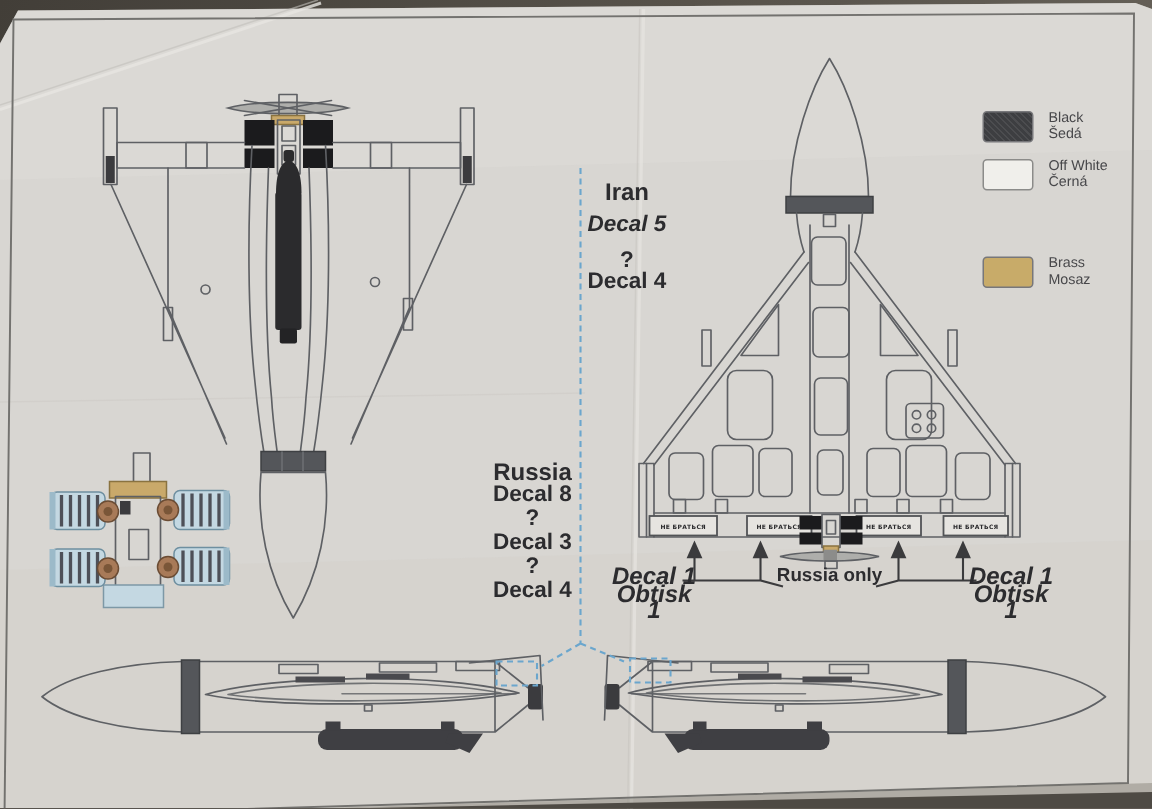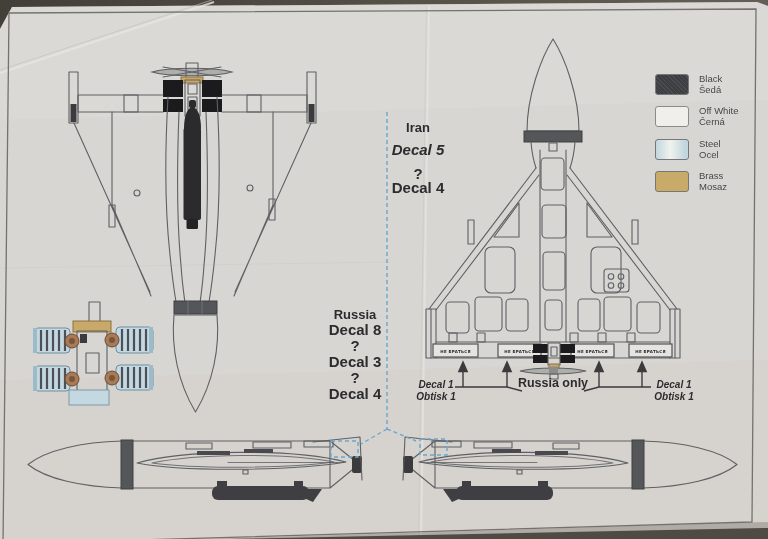--- a/index.html
+++ b/index.html
@@ -5,23 +5,23 @@
   html,body{margin:0;padding:0;background:#3c3833;}
   .scene{position:relative;width:768px;height:539px;overflow:hidden;
          background:linear-gradient(115deg,#423e38 0%,#57524a 45%,#6e6960 100%);
          font-family:"Liberation Sans",sans-serif;}
   svg{position:absolute;left:0;top:0;}
   .ln{stroke:#5e6064;fill:none;stroke-width:1.1;stroke-linecap:round;stroke-linejoin:round;}
   .lnd{stroke:#5e6064;stroke-width:1.1;}
   .dash{stroke-dasharray:4 3;stroke-width:1.4;fill:none;}
   .stencil{font-family:"DejaVu Sans",sans-serif;font-size:4px;font-weight:bold;fill:#2a2a2c;text-anchor:middle;letter-spacing:.2px;}
   .t{position:absolute;color:#2c2c2f;font-weight:bold;text-align:center;}
-  .v-title{font-size:13px;}
+  .v-title{font-size:16px;}
   .v-line{font-size:15px;}
-  .callout{font-size:10px;line-height:11.5px;}
+  .callout{font-size:16px;line-height:11.5px;}
   .callout.it{font-style:italic;}
   .legend-item{position:absolute;left:655px;width:110px;height:24px;}
   .swatch{position:absolute;left:0;top:0;width:34px;height:21px;border:1px solid #77777a;border-radius:3px;box-sizing:border-box;}
   .swatch.sw-offwhite{border-color:#8b8b89;}
   .swatch.sw-steel{background-image:linear-gradient(90deg,rgba(255,255,255,0) 0%,rgba(248,248,240,.85) 45%,rgba(255,255,255,0) 90%);}
   .swatch.sw-black{background-image:repeating-linear-gradient(45deg,rgba(120,120,122,.25) 0 1px,rgba(0,0,0,0) 1px 3px);}
   .swatch.sw-burnt{background-image:radial-gradient(circle at 42% 55%,rgba(30,24,18,.85) 0 18%,rgba(140,90,60,.35) 45%,rgba(220,190,175,.35) 95%);}
   .leg-label{position:absolute;left:44px;top:0;font-size:9.5px;line-height:10.5px;color:#47474a;white-space:nowrap;}
 </style>
 </head>
@@ -278,27 +278,20 @@
     <div>Šedá</div>
   </div>
 </div>
 <div class="legend-item" style="top:106px;">
   <div class="swatch sw-offwhite" style="background-color: rgb(240, 239, 235);"></div>
   <div class="leg-label">
     <div>Off White</div>
     <div>Černá</div>
   </div>
 </div>
-<div class="legend-item" style="top:139px;">
-  <div class="swatch sw-steel" style="background-color: rgb(195, 214, 224);"></div>
-  <div class="leg-label">
-    <div>Steel</div>
-    <div>Ocel</div>
-  </div>
-</div>
 <div class="legend-item" style="top:171px;">
   <div class="swatch" style="background-color: rgb(200, 171, 105);"></div>
   <div class="leg-label">
     <div>Brass</div>
     <div>Mosaz</div>
   </div>
 </div>
 
 </div>
 

